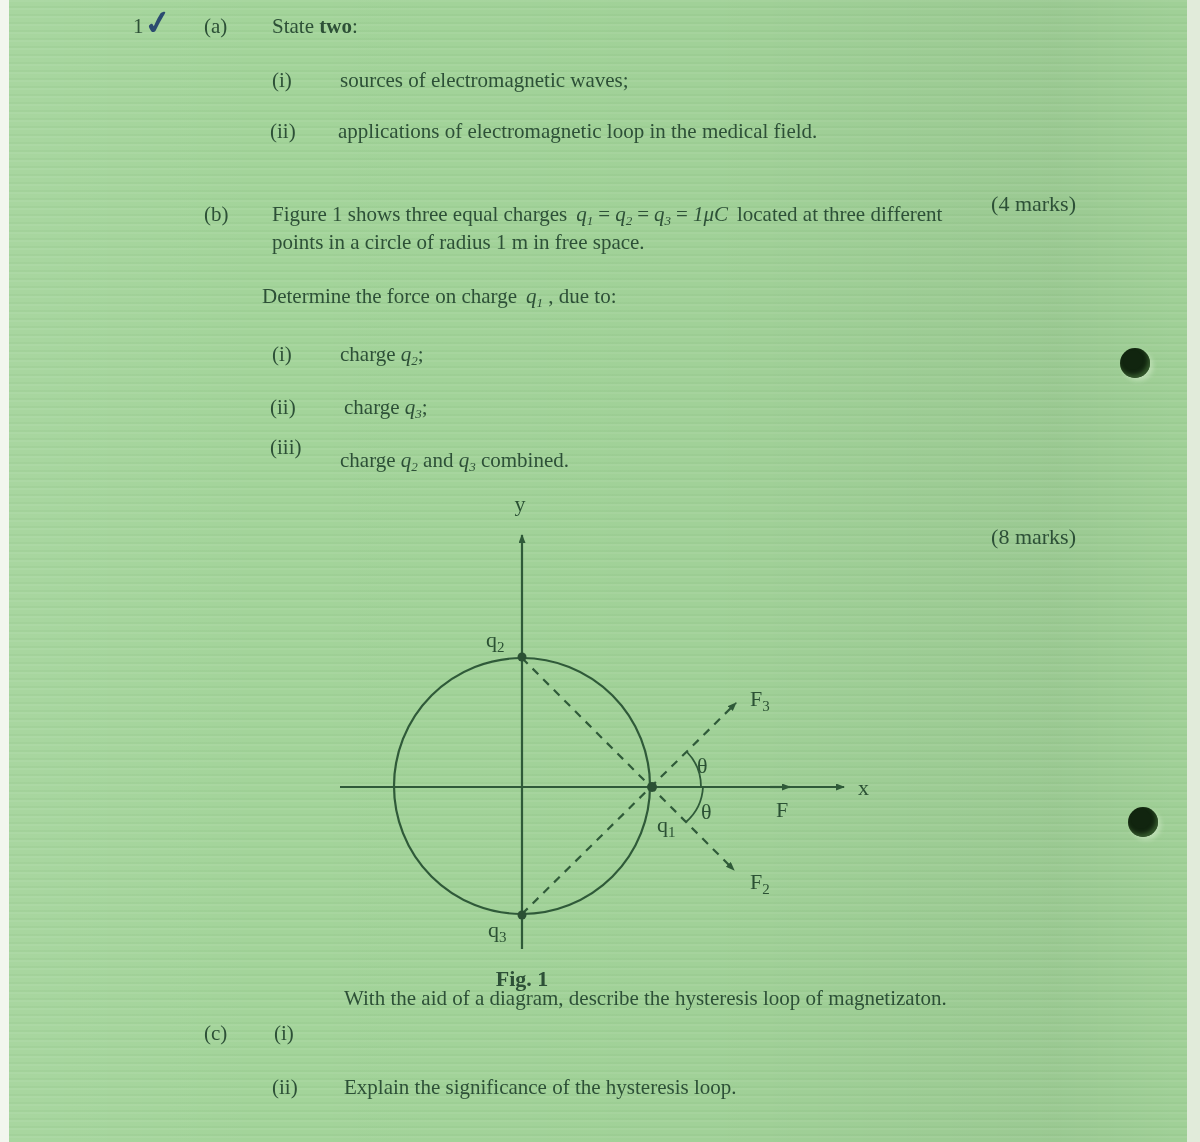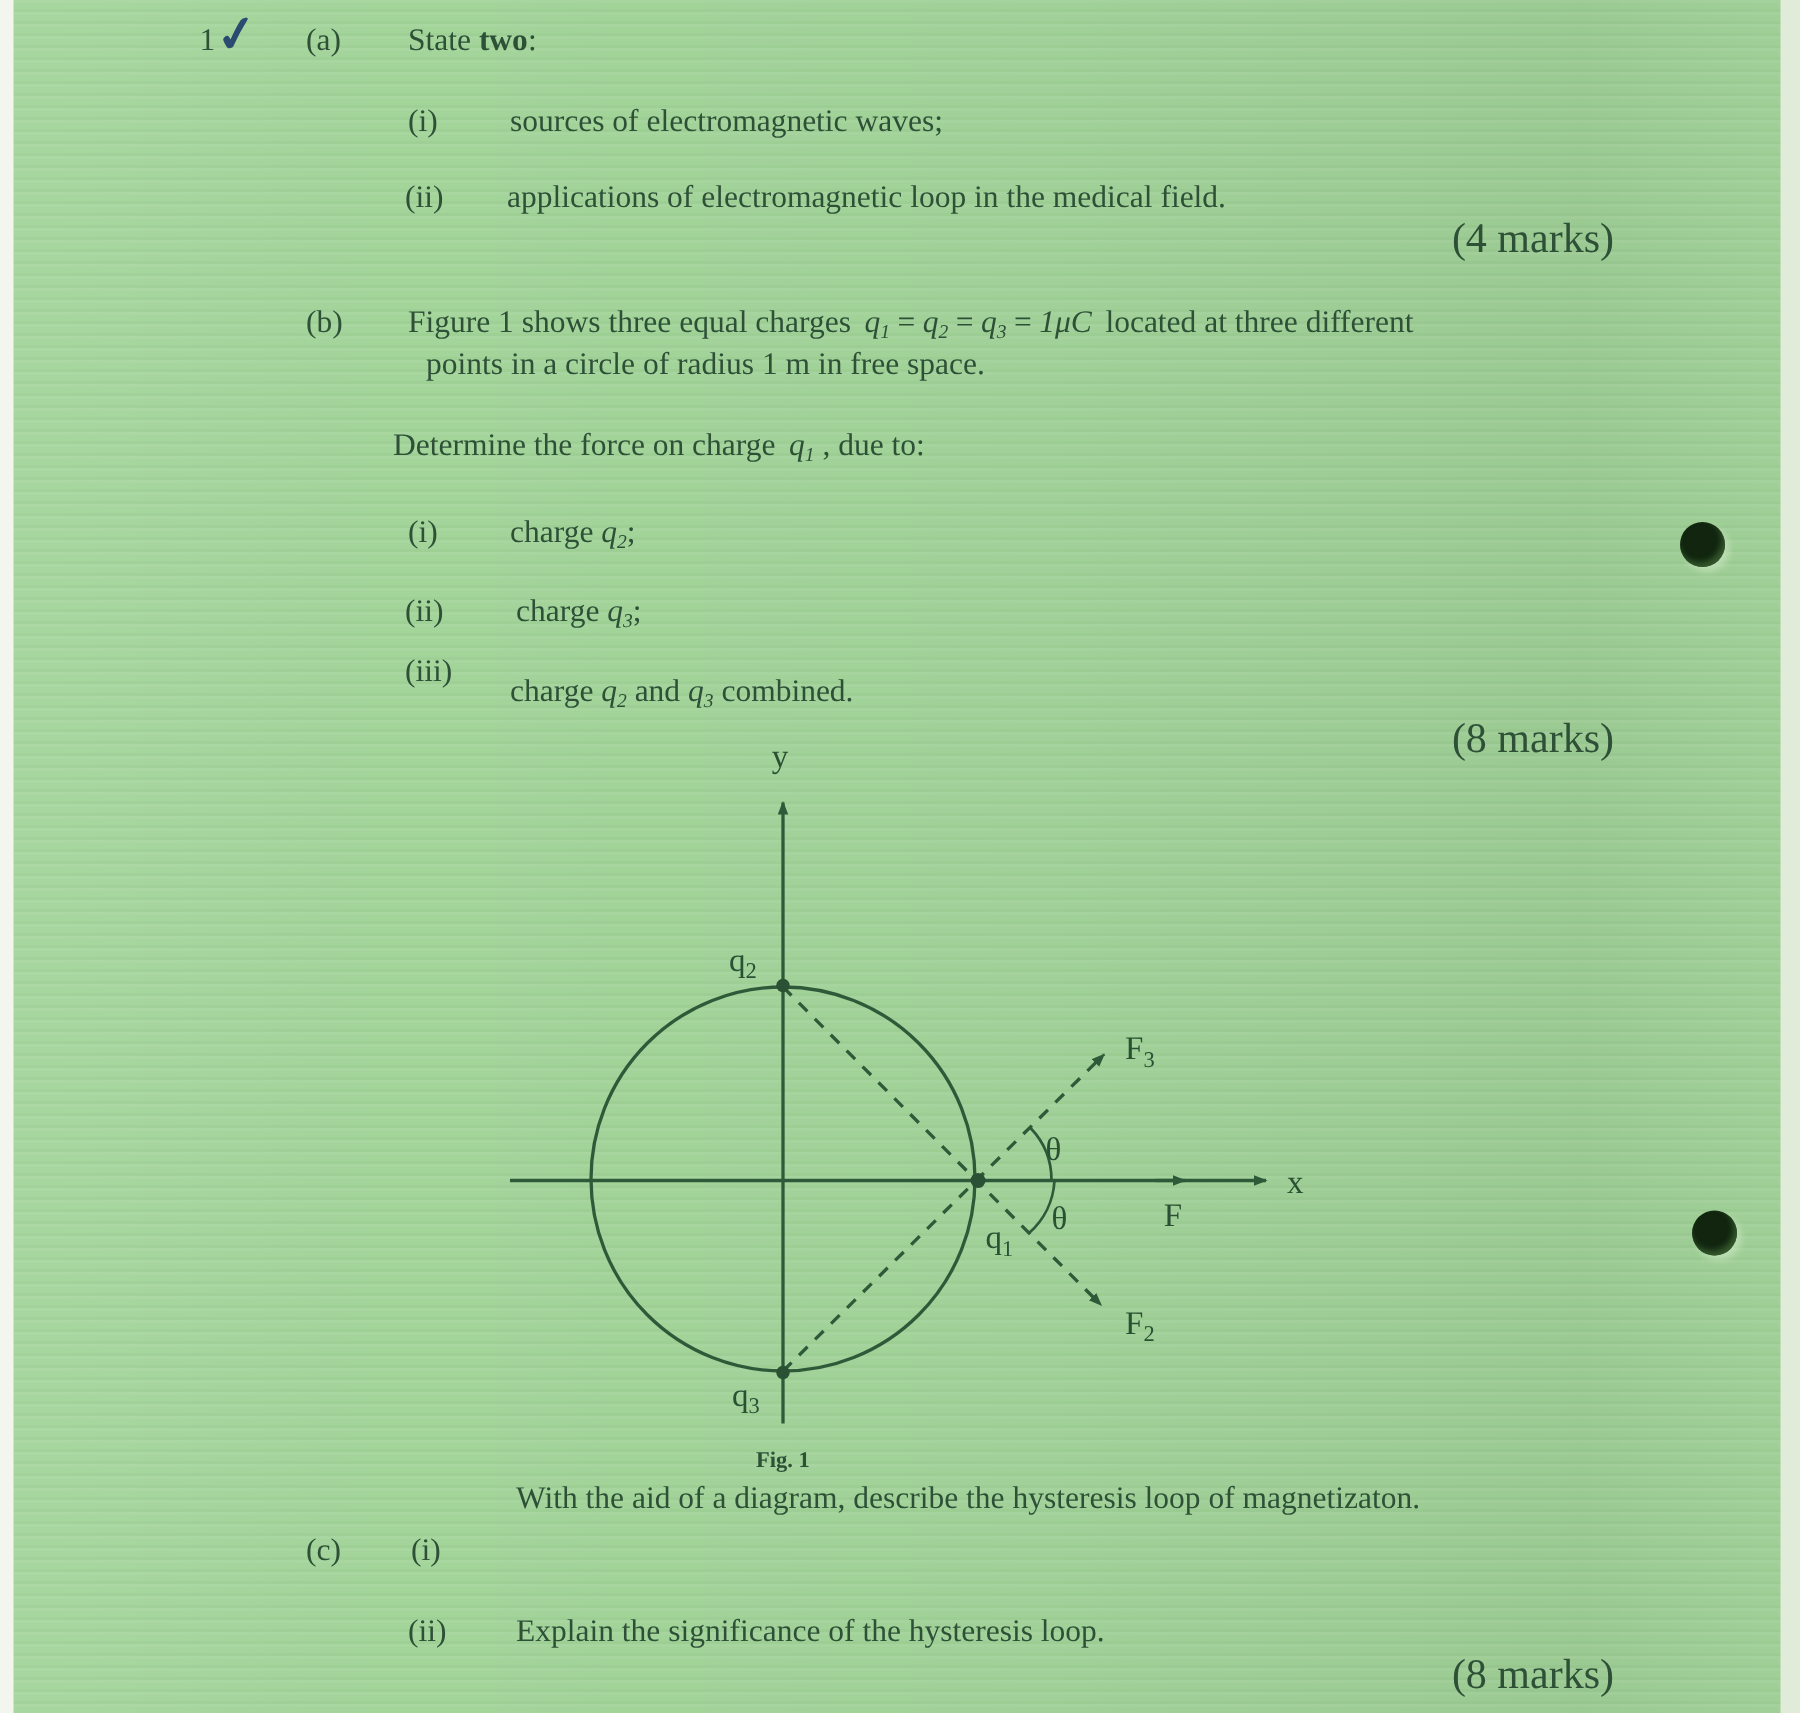--- a/index.html
+++ b/index.html
@@ -18,34 +18,34 @@
   }
   .edge-left  { position:absolute; left:0; top:0; width:9px;  height:100%; background:#f2f6ee; }
   .edge-right { position:absolute; right:0; top:0; width:13px; height:100%; background:#e1ebda; }
 
   .t { position:absolute; font-size:21px; line-height:26px; white-space:nowrap; }
   .bold { font-weight:bold; }
   .math { font-style:italic;margin-top:44px; }
   sub { font-size:0.62em; line-height:0; vertical-align:baseline; position:relative; top:0.28em; }
   .eq { margin:0 5px; font-style:normal; }
   .gap { display:inline-block; width:9px; }
-  .marks { position:absolute; right:124px; width:220px; text-align:right; font-size:28px; }
+  .marks { position:absolute; right:124px; width:220px; text-align:right; font-size:22px;margin-top:47px; }
 
   .check {
     position:absolute; left:144px; top:3px;
     font-size:33px; font-weight:bold; color:#2b4b70;
     transform:rotate(-8deg);
   }
   .hole {
     position:absolute; width:30px; height:30px; border-radius:50%;
     background:#11250f;
     box-shadow: 3px 3px 5px rgba(205,230,195,0.65), inset -2px -3px 4px rgba(60,100,50,0.85);
   }
   .caption { position:absolute; left:462px; top:966px; width:120px; text-align:center;
-             font-weight:bold; font-size:15px; }
+             font-weight:bold; font-size:22px; }
 
   svg.fig { position:absolute; left:330px; top:485px; }
   svg.fig text { font-family:"Liberation Serif","DejaVu Serif",serif; fill:#2b5134; font-size:22px; }
   svg.fig .sub { font-size:15px; }
   svg.fig .ax  { stroke:#2f5a39; stroke-width:2.2; fill:none; }
   svg.fig .dash{ stroke:#2f5a39; stroke-width:2.2; fill:none; stroke-dasharray:8 7; }
   svg.fig .arc { stroke:#2f5a39; stroke-width:1.8; fill:none; }
 </style>
 </head>
 <body>
@@ -65,21 +65,21 @@
 
 <span class="t" style="left:270px; top:118px;">(ii)</span>
 <span class="t" style="left:338px; top:118px;">applications of electromagnetic loop in the medical field.</span>
 
 <div class="marks" style="top:144px;">(4 marks)</div>
 
 <span class="t" style="left:204px; top:201px;">(b)</span>
 <span class="t" style="left:272px; top:201px;">
   <span>Figure 1 shows three equal charges</span><span class="gap"></span><span class="math"><span>q</span><sub>1</sub><span class="eq">=</span><span>q</span><sub>2</sub><span class="eq">=</span><span>q</span><sub>3</sub><span class="eq">=</span><span>1</span><span>μC</span></span><span class="gap"></span><span>located at three different</span>
 </span>
-<span class="t" style="left:284px; top:229px;">points in a circle of radius 1 m in free space.</span>
+<span class="t" style="left:272px; top:229px;">points in a circle of radius 1 m in free space.</span>
 
 <span class="t" style="left:262px; top:283px;"><span>Determine the force on charge</span><span class="gap"></span><span class="math"><span>q</span><sub>1</sub></span><span> , due to:</span></span>
 
 <span class="t" style="left:272px; top:341px;">(i)</span>
 <span class="t" style="left:340px; top:341px;"><span>charge </span><span class="math"><span>q</span><sub>2</sub></span><span>;</span></span>
 
 <span class="t" style="left:270px; top:394px;">(ii)</span>
 <span class="t" style="left:344px; top:394px;"><span>charge </span><span class="math"><span>q</span><sub>3</sub></span><span>;</span></span>
 
 <span class="t" style="left:270px; top:434px;">(iii)</span>

